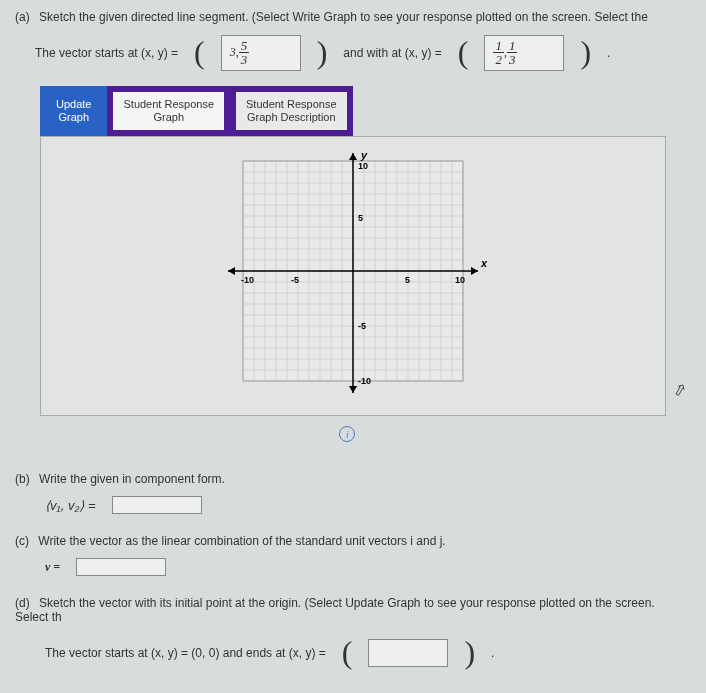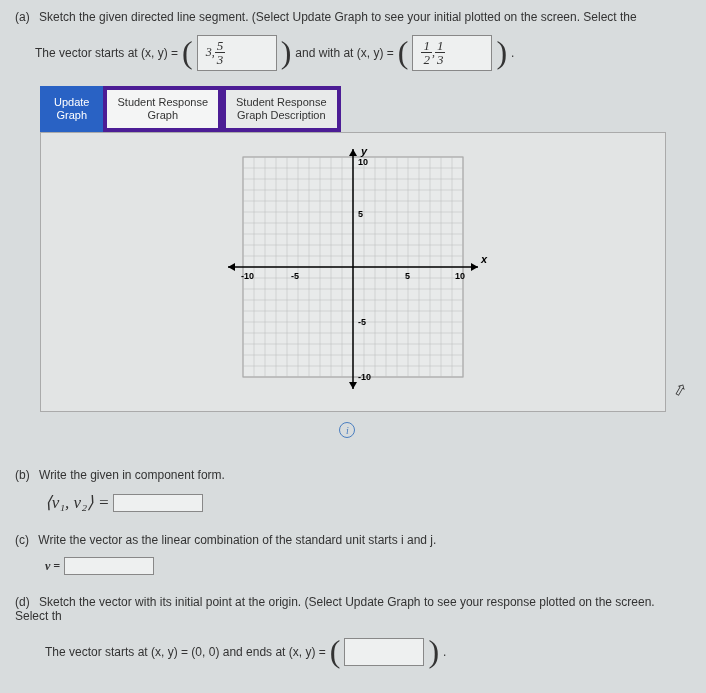--- a/index.html
+++ b/index.html
@@ -6,21 +6,21 @@
     body {
       font-family: Arial, sans-serif;
       background: #d8dcdd;
       color: #333;
       padding: 10px 15px;
       width: 706px;
       font-size: 12px;
     }
     .part { margin-bottom: 20px; }
     .part-label { display: inline; margin-right: 6px; }
-    .inline-row { display: flex; align-items: center; flex-wrap: wrap; gap: 4px; margin: 10px 0; }
+    .inline-row { display: flex; align-items: center; flex-wrap: wrap; gap: 16px; margin: 10px 0; }
     .paren { font-size: 32px; font-weight: 100; font-family: serif; }
     .answer-box {
       display: inline-flex;
       align-items: center;
       border: 1px solid #888;
       background: #eef0f0;
       padding: 2px 8px;
       min-width: 80px;
       height: 28px;
       font-style: italic;
@@ -43,21 +43,21 @@
       font-style: italic;
       line-height: 1;
       font-size: 13px;
       vertical-align: middle;
     }
     .fraction .num { border-bottom: 1px solid #333; padding: 0 2px; }
     .fraction .den { padding: 0 2px; }
     .italic-var { font-style: italic; font-family: serif; }
     .tabs-row { display: flex; margin-top: 15px; margin-left: 25px; }
     .tab-btn {
-      border: 4px solid #4c1d95;
+      border: 6px solid #4c1d95;
       padding: 6px 10px;
       background: #e8eaea;
       font-size: 11px;
       text-align: center;
       line-height: 1.2;
       cursor: pointer;
     }
     .tab-btn.update {
       background: #2962c4;
       color: #fff;
@@ -80,36 +80,36 @@
       width: 16px; height: 16px;
       border: 1px solid #4a7ec0;
       border-radius: 50%;
       align-items: center; justify-content: center;
       color: #4a7ec0;
       font-size: 10px;
       font-style: italic;
       font-family: serif;
       margin-left: 48%;
     }
-    .angle { font-size: 17px; font-family: Liberation Serif, serif; }
+    .angle { font-size: 13px; font-family: Liberation Sans, sans-serif; }
     .cursor-icon {
       position: absolute;
       right: 20px;
       top: 380px;
       font-size: 16px;
       color: #333;
       transform: rotate(-15deg);
     }
   </style>
 </head>
 <body>
 
 <div class="part">
   <span class="part-label">(a)</span>
-  <span>Sketch the given directed line segment. (Select Update Graph to see your initial plotted on the screen. Select the</span>
+  <span>Sketch the given directed line segment. (Select Write Graph to see your response plotted on the screen. Select the</span>
 
   <div class="inline-row" style="margin-left:20px;">
     <span>The vector starts at (x, y) =</span>
     <span class="paren">(</span>
     <span class="answer-box tall">
       <span>3,</span>
       <span class="fraction">
         <span class="num">5</span>
         <span class="den">3</span>
       </span>
@@ -224,21 +224,21 @@
   <span class="part-label">(b)</span>
   <span>Write the given in component form.</span>
   <div class="inline-row" style="margin-left:30px;">
     <span class="angle italic-var">⟨v₁, v₂⟩ =</span>
     <span class="small-answer"></span>
   </div>
 </div>
 
 <div class="part">
   <span class="part-label">(c)</span>
-  <span>Write the vector as the linear combination of the standard unit starts i and j.</span>
+  <span>Write the vector as the linear combination of the standard unit vectors i and j.</span>
   <div class="inline-row" style="margin-left:30px;">
     <span class="italic-var" style="font-weight:bold;">v =</span>
     <span class="small-answer"></span>
   </div>
 </div>
 
 <div class="part">
   <span class="part-label">(d)</span>
   <span>Sketch the vector with its initial point at the origin. (Select Update Graph to see your response plotted on the screen. Select th</span>
   <div class="inline-row" style="margin-left:30px;">

